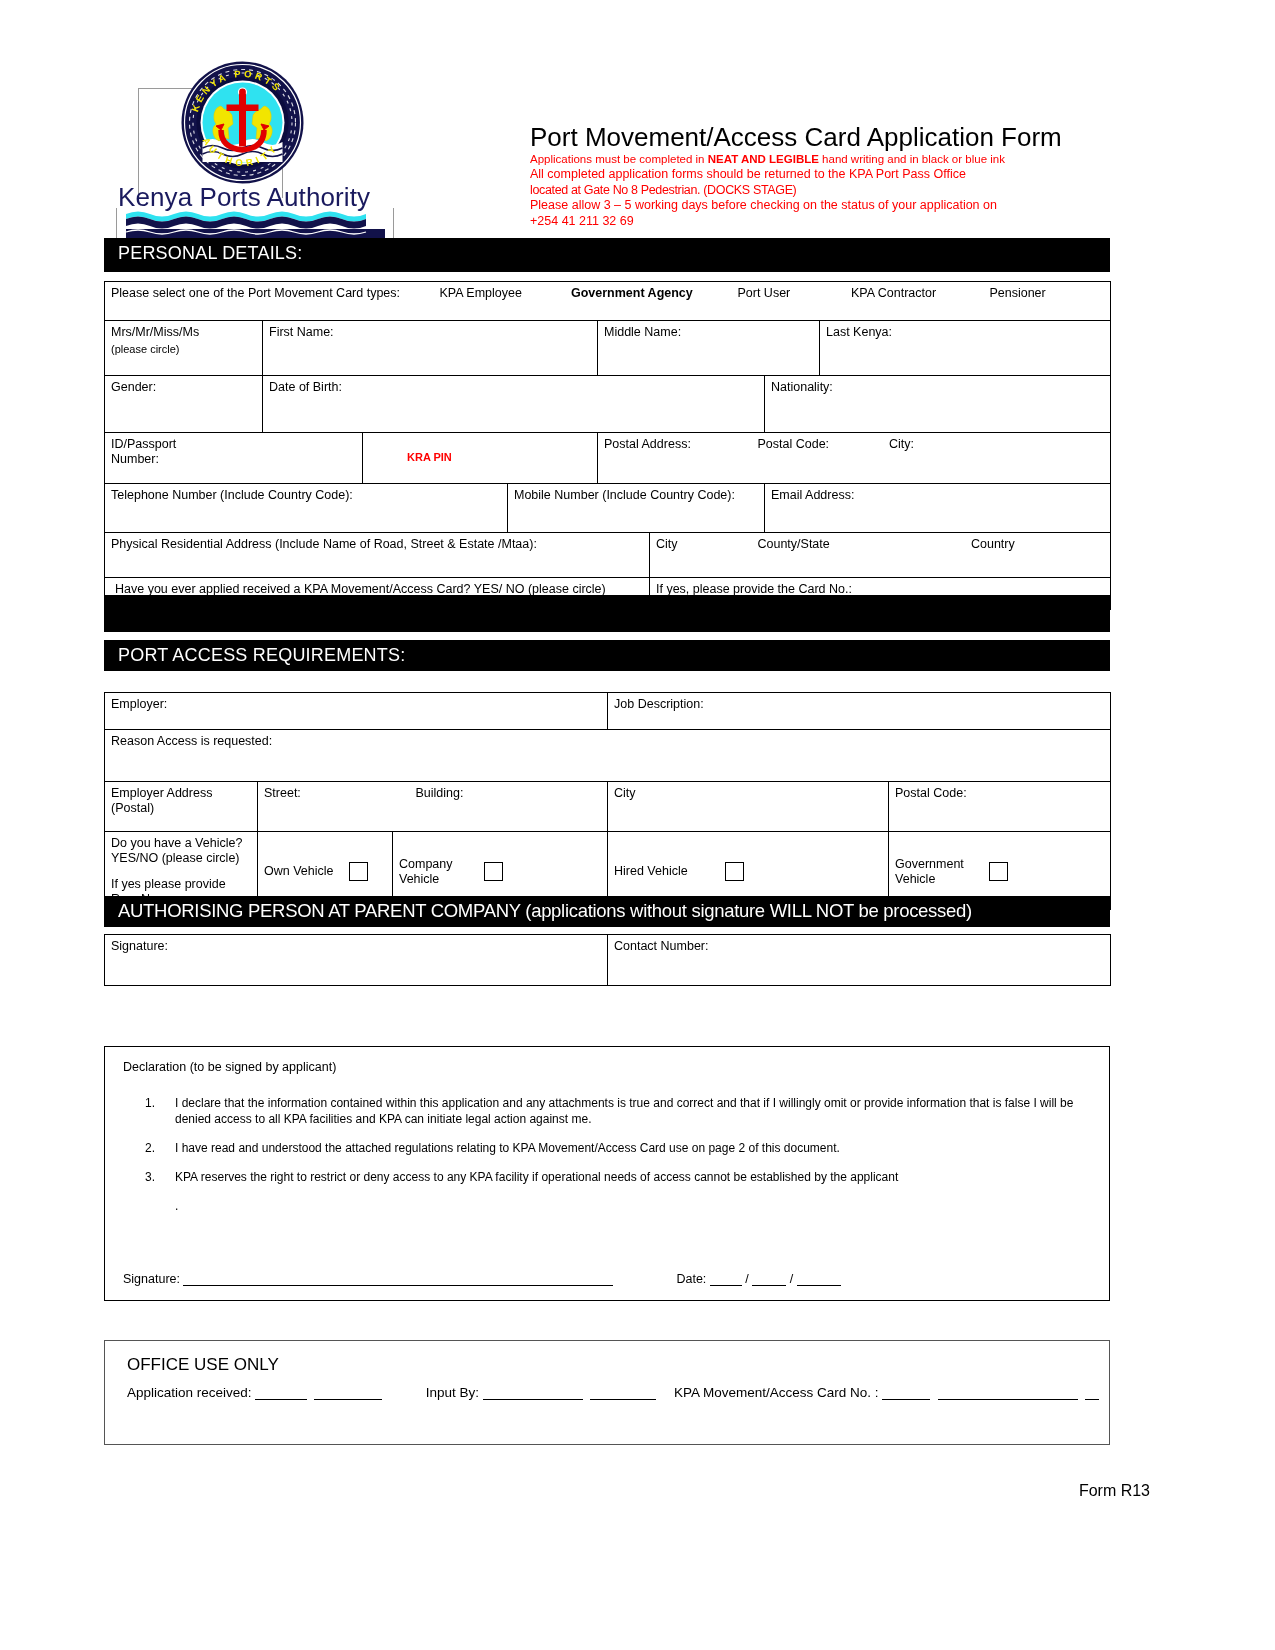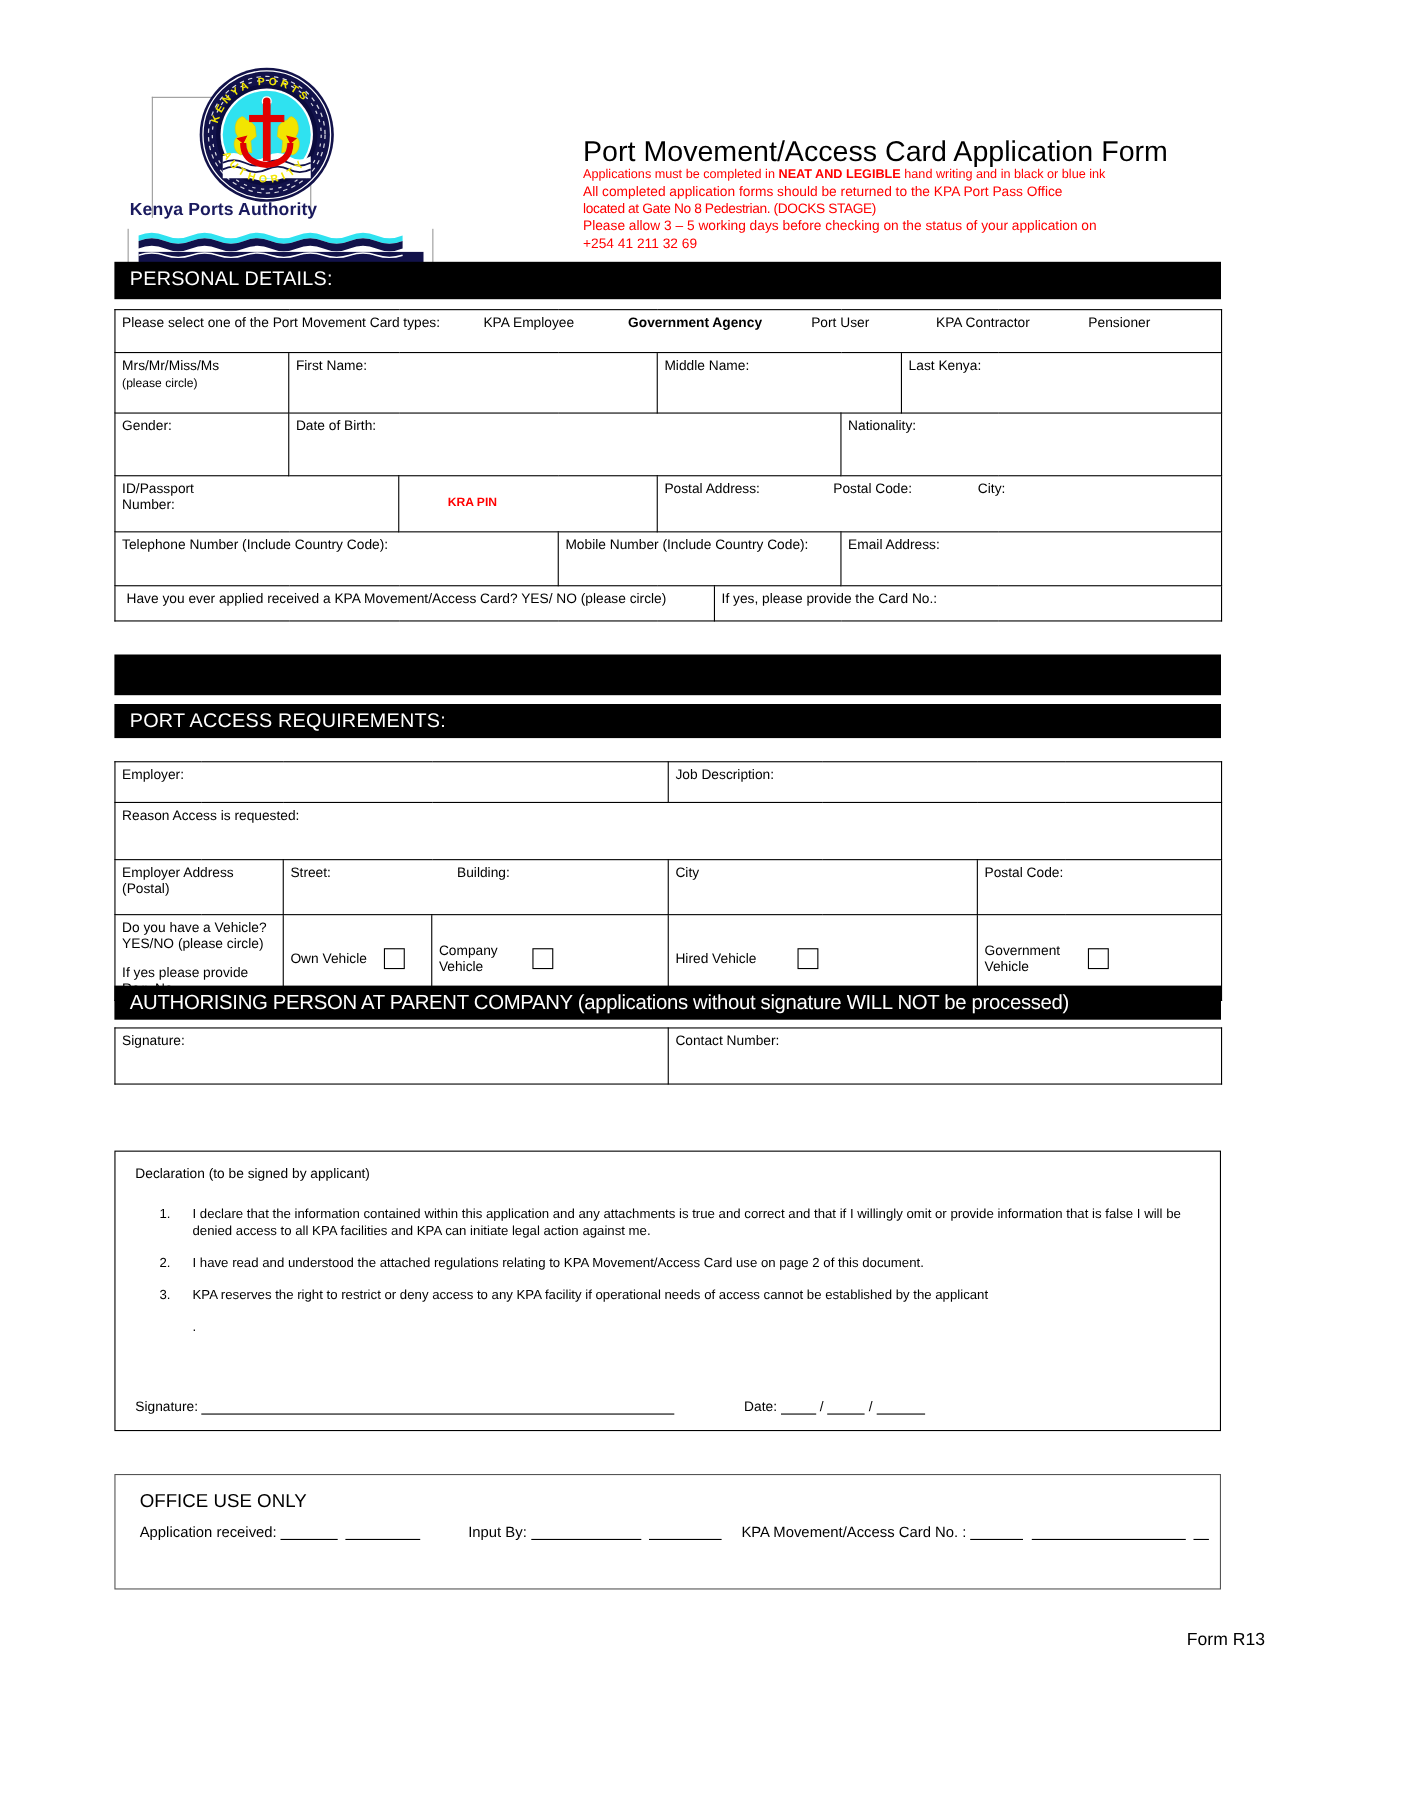--- a/index.html
+++ b/index.html
@@ -59,22 +59,22 @@
     left: 72px;
     top: 0px;
     width: 125px;
     height: 125px;
   }
   .kpa-name {
     position: absolute;
     left: 10px;
     top: 122px;
     width: 290px;
-    font-size: 16px;
-    font-weight: bold;
+    font-size: 26px;
+    font-weight: normal;
     color: #1a1a5e;
     font-family: "Liberation Sans", sans-serif;
     letter-spacing: 0.1px;
     white-space: nowrap;
   }
   .wave-block {
     position: absolute;
     left: 8px;
     top: 148px;
     width: 278px;
@@ -394,20 +394,30 @@
           <span>Telephone Number (Include Country Code):</span>
         </td>
         <td colspan="3">
           <span>Mobile Number (Include Country Code):</span>
         </td>
         <td colspan="3">
           <span>Email Address:</span>
         </td>
       </tr>
 
+      <tr>
+        <td colspan="5" style="height:38px;">
+          <span>Physical Residential Address (Include Name of Road, Street &amp; Estate /Mtaa):</span>
+        </td>
+        <td colspan="4">
+          <span class="inl" style="width:98px;">City</span>
+          <span class="inl" style="width:210px;">County/State</span>
+          <span class="inl">Country</span>
+        </td>
+      </tr>
 
       <tr>
         <td colspan="5" style="height:25px;padding-left:10px;">
           <span>Have you ever applied received a KPA Movement/Access Card? YES/ NO (please circle)</span>
         </td>
         <td colspan="4">
           <span>If yes, please provide the Card No.:</span>
         </td>
       </tr>
     </tbody>

